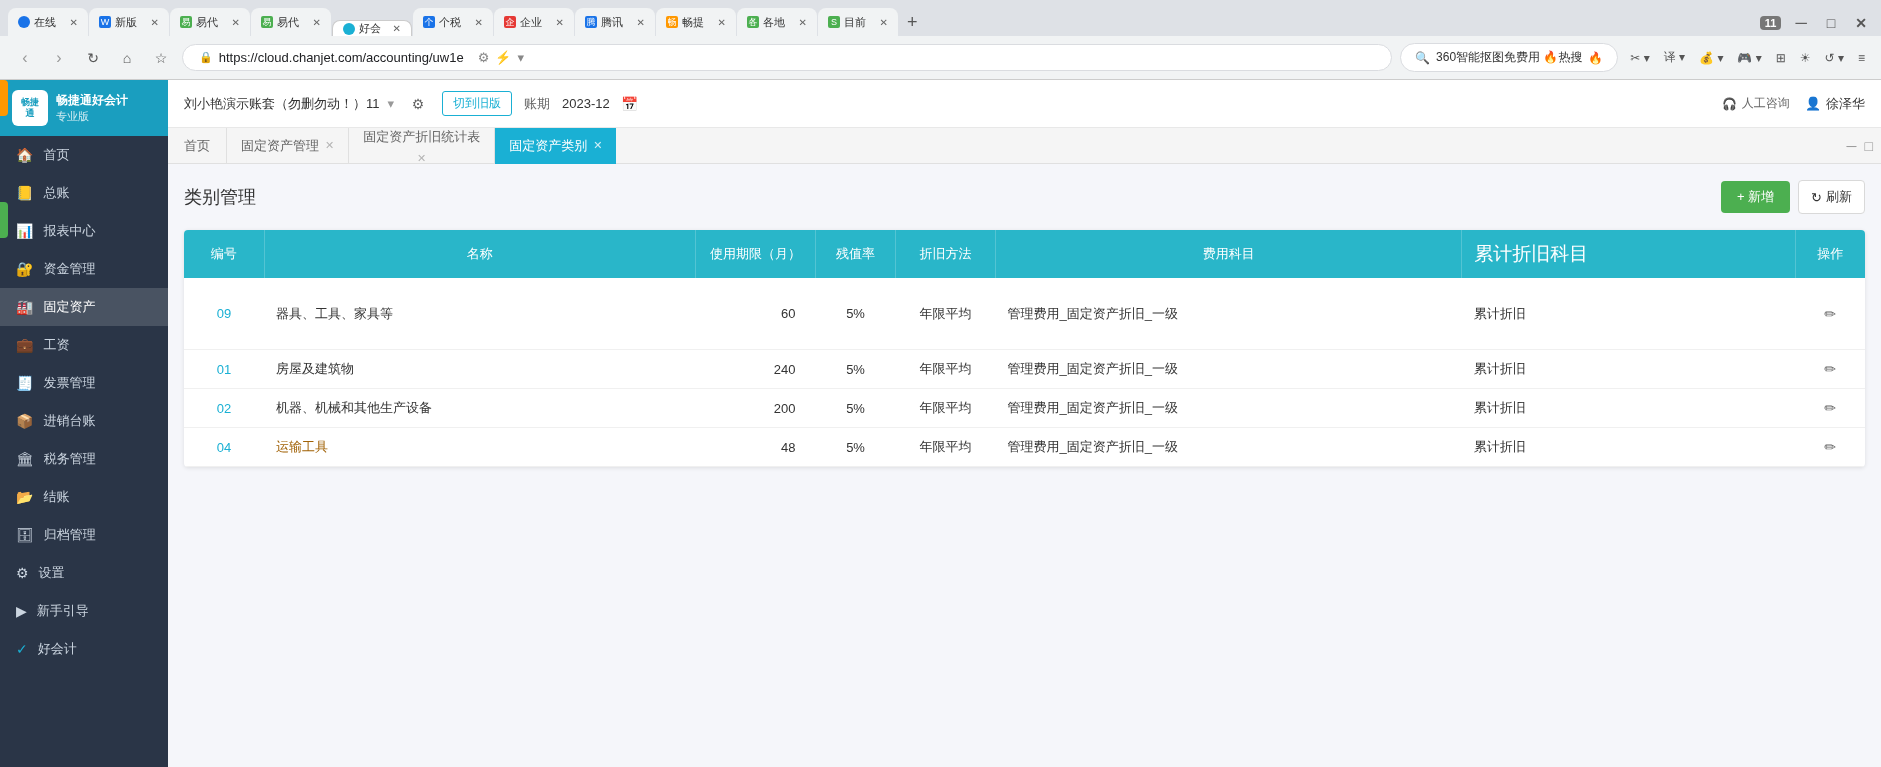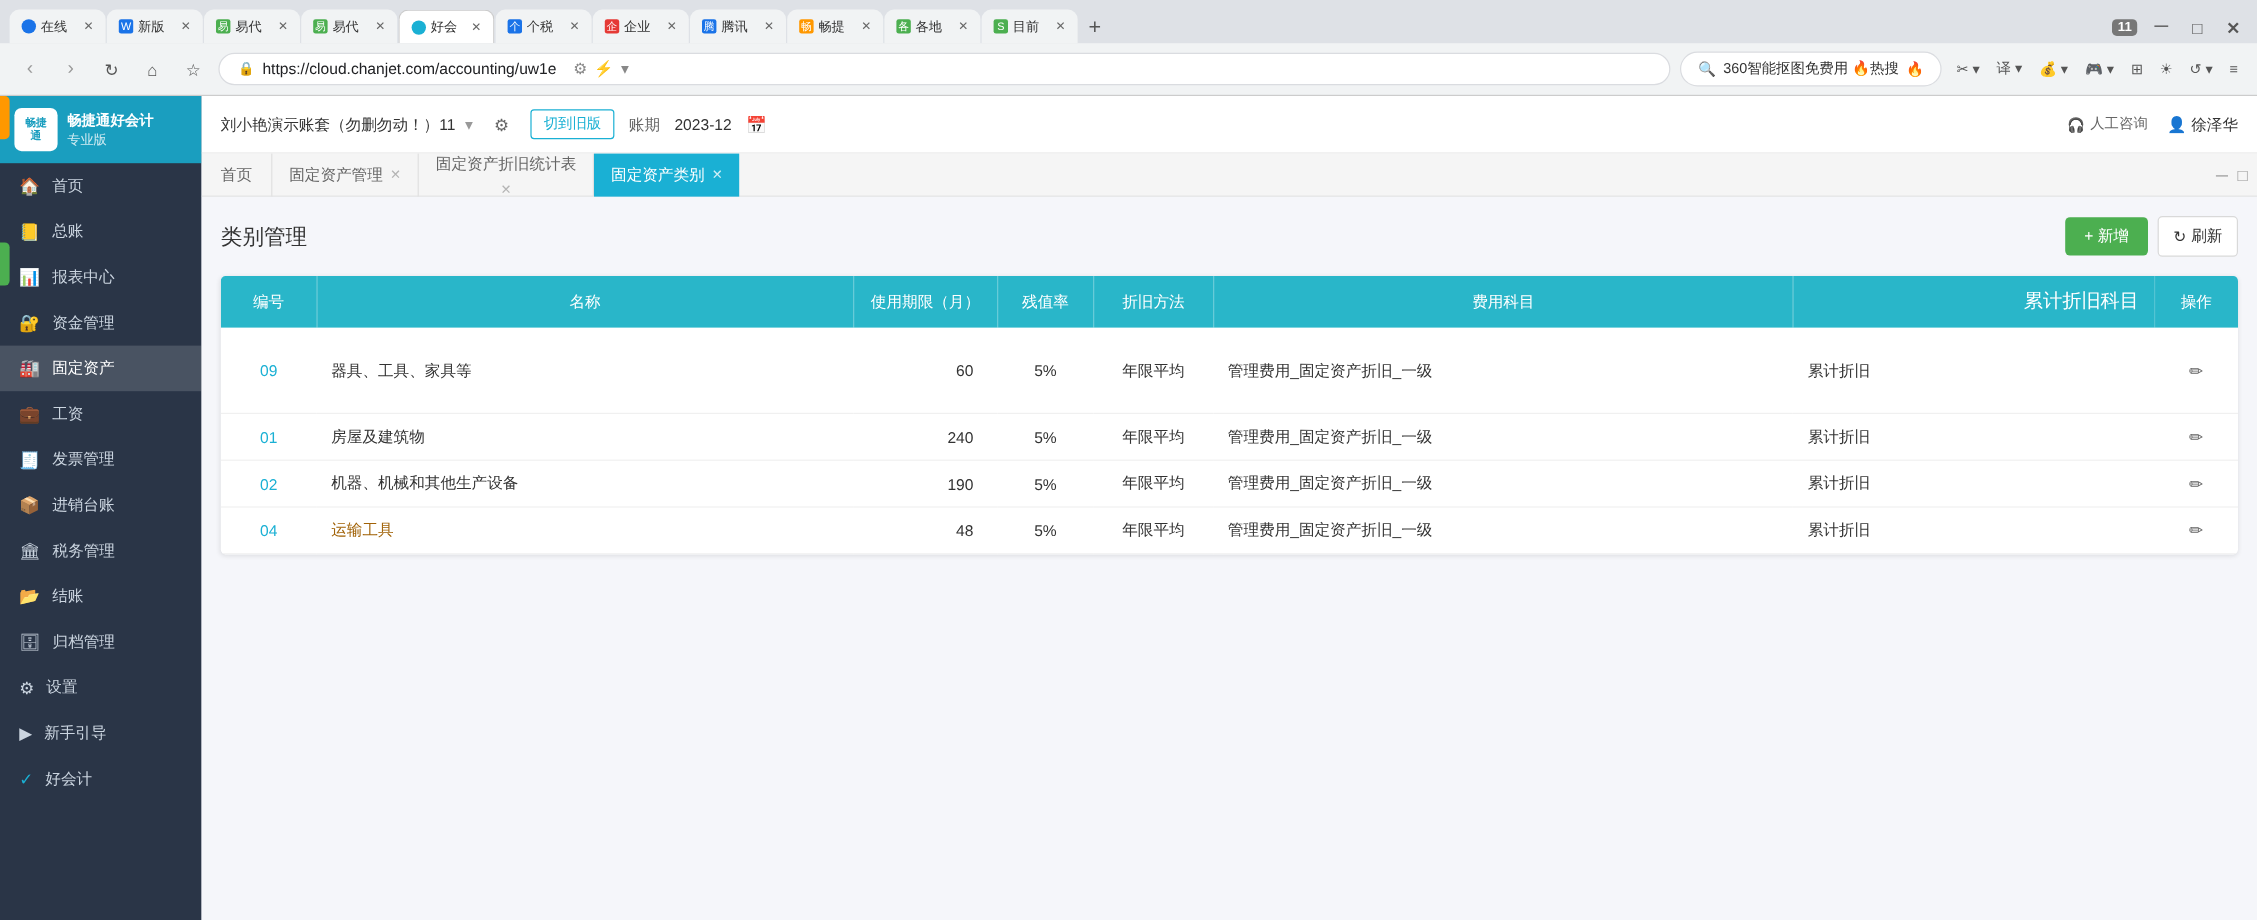--- a/index.html
+++ b/index.html
@@ -24,21 +24,21 @@
     <div style="display:flex;align-items:center;background:#f1f3f4;border-radius:8px 8px 0 0;padding:0 10px;height:28px;font-size:11px;color:#333;gap:4px;min-width:80px;">
       <span style="width:12px;height:12px;background:#4caf50;border-radius:2px;flex-shrink:0;display:inline-block;font-size:9px;color:#fff;text-align:center;line-height:12px;">易</span>
       <span>易代</span>
       <span style="margin-left:auto;color:#666;font-size:10px;">✕</span>
     </div>
     <div style="display:flex;align-items:center;background:#f1f3f4;border-radius:8px 8px 0 0;padding:0 10px;height:28px;font-size:11px;color:#333;gap:4px;min-width:80px;">
       <span style="width:12px;height:12px;background:#4caf50;border-radius:2px;flex-shrink:0;display:inline-block;font-size:9px;color:#fff;text-align:center;line-height:12px;">易</span>
       <span>易代</span>
       <span style="margin-left:auto;color:#666;font-size:10px;">✕</span>
     </div>
-    <div style="display:flex;align-items:center;background:#fff;border-radius:8px 8px 0 0;padding:0 10px;height:28px;font-size:11px;color:#333;gap:4px;min-width:80px;border:1px solid #ccc;border-bottom:none;">
+    <div style="display:flex;align-items:center;background:#fff;border-radius:8px 8px 0 0;padding:0 10px;height:16px;font-size:11px;color:#333;gap:4px;min-width:80px;border:1px solid #ccc;border-bottom:none;">
       <span style="width:12px;height:12px;background:#1ab0d4;border-radius:50%;flex-shrink:0;display:inline-block;"></span>
       <span>好会</span>
       <span style="margin-left:auto;color:#666;font-size:10px;">✕</span>
     </div>
     <div style="display:flex;align-items:center;background:#f1f3f4;border-radius:8px 8px 0 0;padding:0 10px;height:28px;font-size:11px;color:#333;gap:4px;min-width:80px;">
       <span style="width:12px;height:12px;background:#1a73e8;border-radius:2px;flex-shrink:0;display:inline-block;font-size:9px;color:#fff;text-align:center;line-height:12px;">个</span>
       <span>个税</span>
       <span style="margin-left:auto;color:#666;font-size:10px;">✕</span>
     </div>
     <div style="display:flex;align-items:center;background:#f1f3f4;border-radius:8px 8px 0 0;padding:0 10px;height:28px;font-size:11px;color:#333;gap:4px;min-width:80px;">
@@ -243,21 +243,21 @@
 
         <table style="width:100%;border-collapse:collapse;background:#fff;border-radius:4px;overflow:hidden;box-shadow:0 1px 4px rgba(0,0,0,0.1);">
           <thead>
             <tr style="background:#29b6c9;">
               <th style="color:#fff;padding:11px 12px;text-align:center;font-weight:500;font-size:13px;border-right:1px solid rgba(255,255,255,0.2);width:80px;">编号</th>
               <th style="color:#fff;padding:11px 12px;text-align:center;font-weight:500;font-size:13px;border-right:1px solid rgba(255,255,255,0.2);">名称</th>
               <th style="color:#fff;padding:11px 12px;text-align:center;font-weight:500;font-size:13px;border-right:1px solid rgba(255,255,255,0.2);width:120px;">使用期限（月）</th>
               <th style="color:#fff;padding:11px 12px;text-align:center;font-weight:500;font-size:13px;border-right:1px solid rgba(255,255,255,0.2);width:80px;">残值率</th>
               <th style="color:#fff;padding:11px 12px;text-align:center;font-weight:500;font-size:13px;border-right:1px solid rgba(255,255,255,0.2);width:100px;">折旧方法</th>
               <th style="color:#fff;padding:11px 12px;text-align:center;font-weight:500;font-size:13px;border-right:1px solid rgba(255,255,255,0.2);">费用科目</th>
-              <th style="color:#fff;padding:11px 12px;text-align:right;font-weight:500;font-size:16px;border-right:1px solid rgba(255,255,255,0.2);">累计折旧科目</th>
+              <th style="color:#fff;padding:11px 12px;text-align:left;font-weight:500;font-size:19px;border-right:1px solid rgba(255,255,255,0.2);">累计折旧科目</th>
               <th style="color:#fff;padding:11px 12px;text-align:center;font-weight:500;font-size:13px;width:70px;">操作</th>
             </tr>
           </thead>
           <tbody>
             <tr style="border-bottom:1px solid #f0f0f0;">
               <td style="padding:10px 12px;text-align:center;color:#1ab0d4;font-size:13px;">09</td>
               <td style="padding:10px 12px;text-align:left;color:#333;font-size:13px;">器具、工具、家具等</td>
               <td style="padding:28px 12px;text-align:right;color:#333;font-size:13px;padding-right:20px;">60</td>
               <td style="padding:10px 12px;text-align:center;color:#333;font-size:13px;">5%</td>
               <td style="padding:10px 12px;text-align:center;color:#333;font-size:13px;">年限平均</td>
@@ -271,21 +271,21 @@
               <td style="padding:10px 12px;text-align:right;color:#333;font-size:13px;padding-right:20px;">240</td>
               <td style="padding:10px 12px;text-align:center;color:#333;font-size:13px;">5%</td>
               <td style="padding:10px 12px;text-align:center;color:#333;font-size:13px;">年限平均</td>
               <td style="padding:10px 12px;text-align:left;color:#333;font-size:13px;">管理费用_固定资产折旧_一级</td>
               <td style="padding:10px 12px;text-align:left;color:#333;font-size:13px;">累计折旧</td>
               <td style="padding:10px 12px;text-align:center;color:#666;font-size:14px;cursor:pointer;">✏</td>
             </tr>
             <tr style="border-bottom:1px solid #f0f0f0;">
               <td style="padding:10px 12px;text-align:center;color:#1ab0d4;font-size:13px;">02</td>
               <td style="padding:10px 12px;text-align:left;color:#333;font-size:13px;">机器、机械和其他生产设备</td>
-              <td style="padding:10px 12px;text-align:right;color:#333;font-size:13px;padding-right:20px;">190</td>
+              <td style="padding:10px 12px;text-align:right;color:#333;font-size:13px;padding-right:20px;">200</td>
               <td style="padding:10px 12px;text-align:center;color:#333;font-size:13px;">5%</td>
               <td style="padding:10px 12px;text-align:center;color:#333;font-size:13px;">年限平均</td>
               <td style="padding:10px 12px;text-align:left;color:#333;font-size:13px;">管理费用_固定资产折旧_一级</td>
               <td style="padding:10px 12px;text-align:left;color:#333;font-size:13px;">累计折旧</td>
               <td style="padding:10px 12px;text-align:center;color:#666;font-size:14px;cursor:pointer;">✏</td>
             </tr>
             <tr style="border-bottom:1px solid #f0f0f0;">
               <td style="padding:10px 12px;text-align:center;color:#1ab0d4;font-size:13px;">04</td>
               <td style="padding:10px 12px;text-align:left;color:#a16207;font-size:13px;">运输工具</td>
               <td style="padding:10px 12px;text-align:right;color:#333;font-size:13px;padding-right:20px;">48</td>

